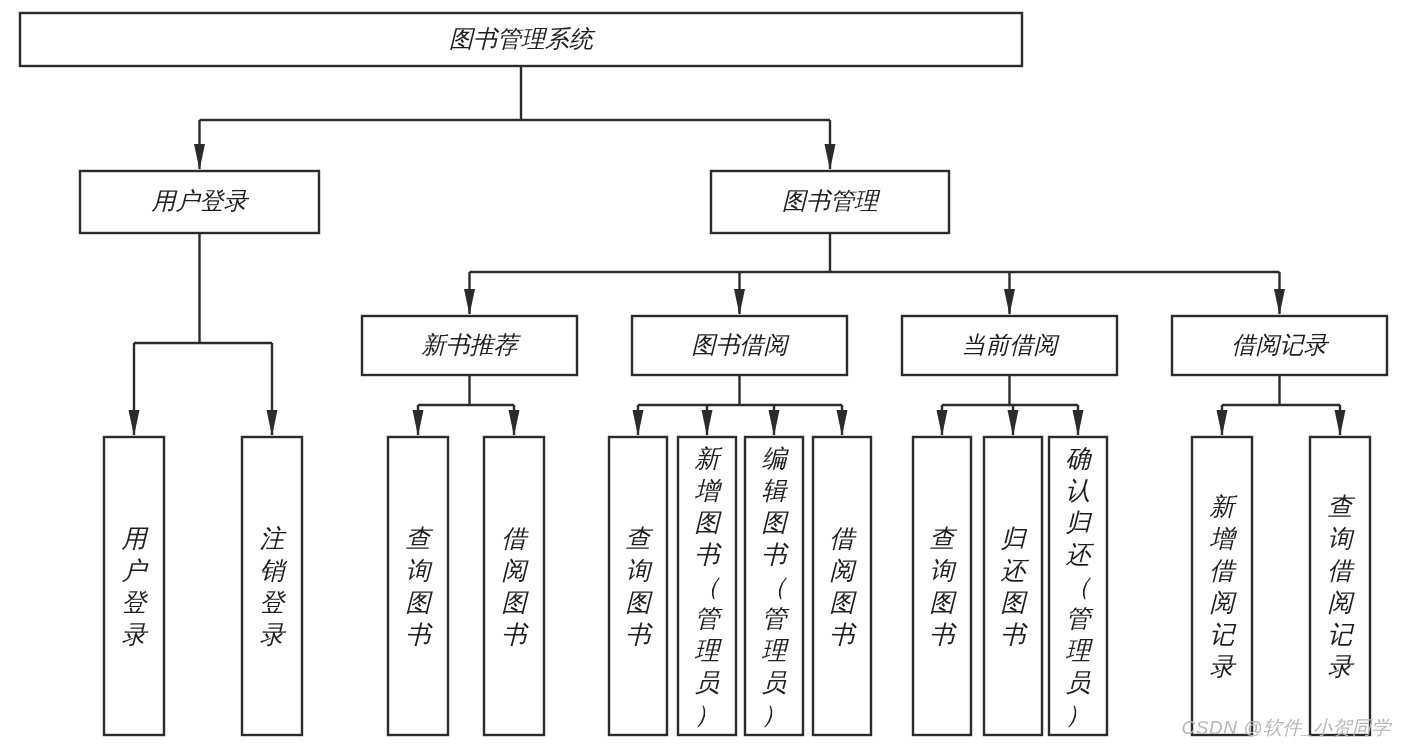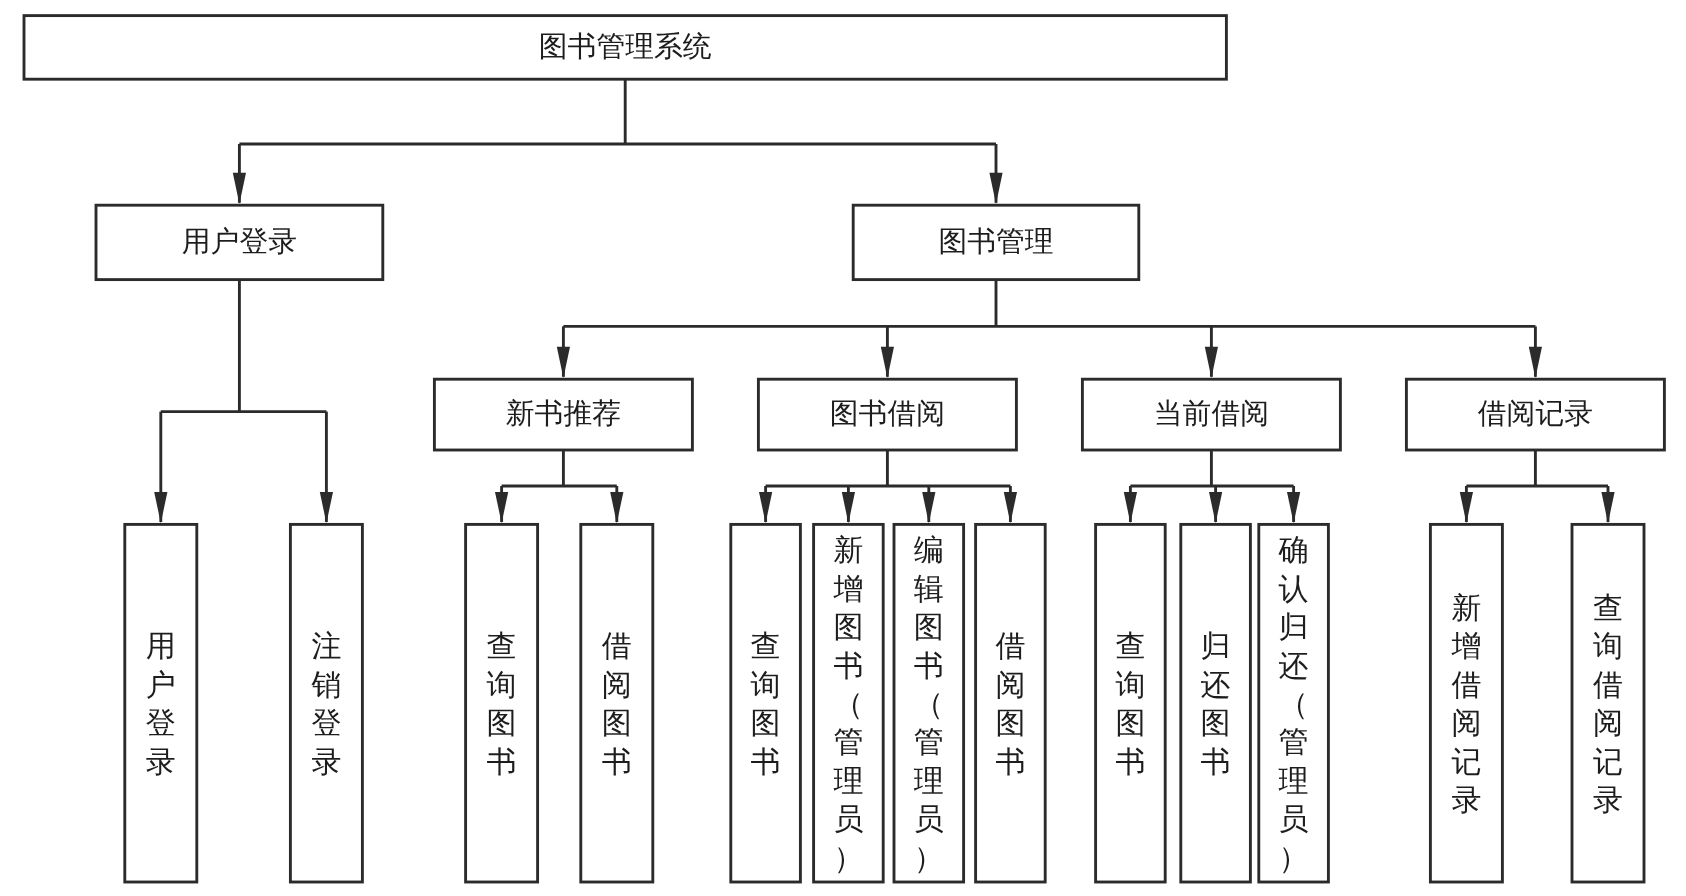--- a/index.html
+++ b/index.html
@@ -9,20 +9,21 @@
   }
   body {
     font-family: "Liberation Sans", "DejaVu Sans", sans-serif;
   }
   #diagram-root {
     position: relative;
     width: 1405px;
     height: 747px;
     background: #ffffff;
     overflow: hidden;
+    font-style: italic;
   }
   svg.flow {
     position: absolute;
     left: 0;
     top: 0;
     width: 1405px;
     height: 747px;
   }
   .node-rect {
     fill: #ffffff;
@@ -199,14 +200,15 @@
           <rect x="1192" y="437" width="60" height="298" class="node-rect"></rect>
           <text x="1222" y="514.96" class="node-label-vert"><tspan x="1222" dy="0">新</tspan><tspan x="1222" dy="32">增</tspan><tspan x="1222" dy="32">借</tspan><tspan x="1222" dy="32">阅</tspan><tspan x="1222" dy="32">记</tspan><tspan x="1222" dy="32">录</tspan></text>
         </g>
         <g>
           <rect x="1310" y="437" width="60" height="298" class="node-rect"></rect>
           <text x="1340" y="514.96" class="node-label-vert"><tspan x="1340" dy="0">查</tspan><tspan x="1340" dy="32">询</tspan><tspan x="1340" dy="32">借</tspan><tspan x="1340" dy="32">阅</tspan><tspan x="1340" dy="32">记</tspan><tspan x="1340" dy="32">录</tspan></text>
         </g>
       </g>
   </svg>
 
+  <div class="watermark">CSDN @软件_小贺同学</div>
 
 </div>
 
 </body></html>

